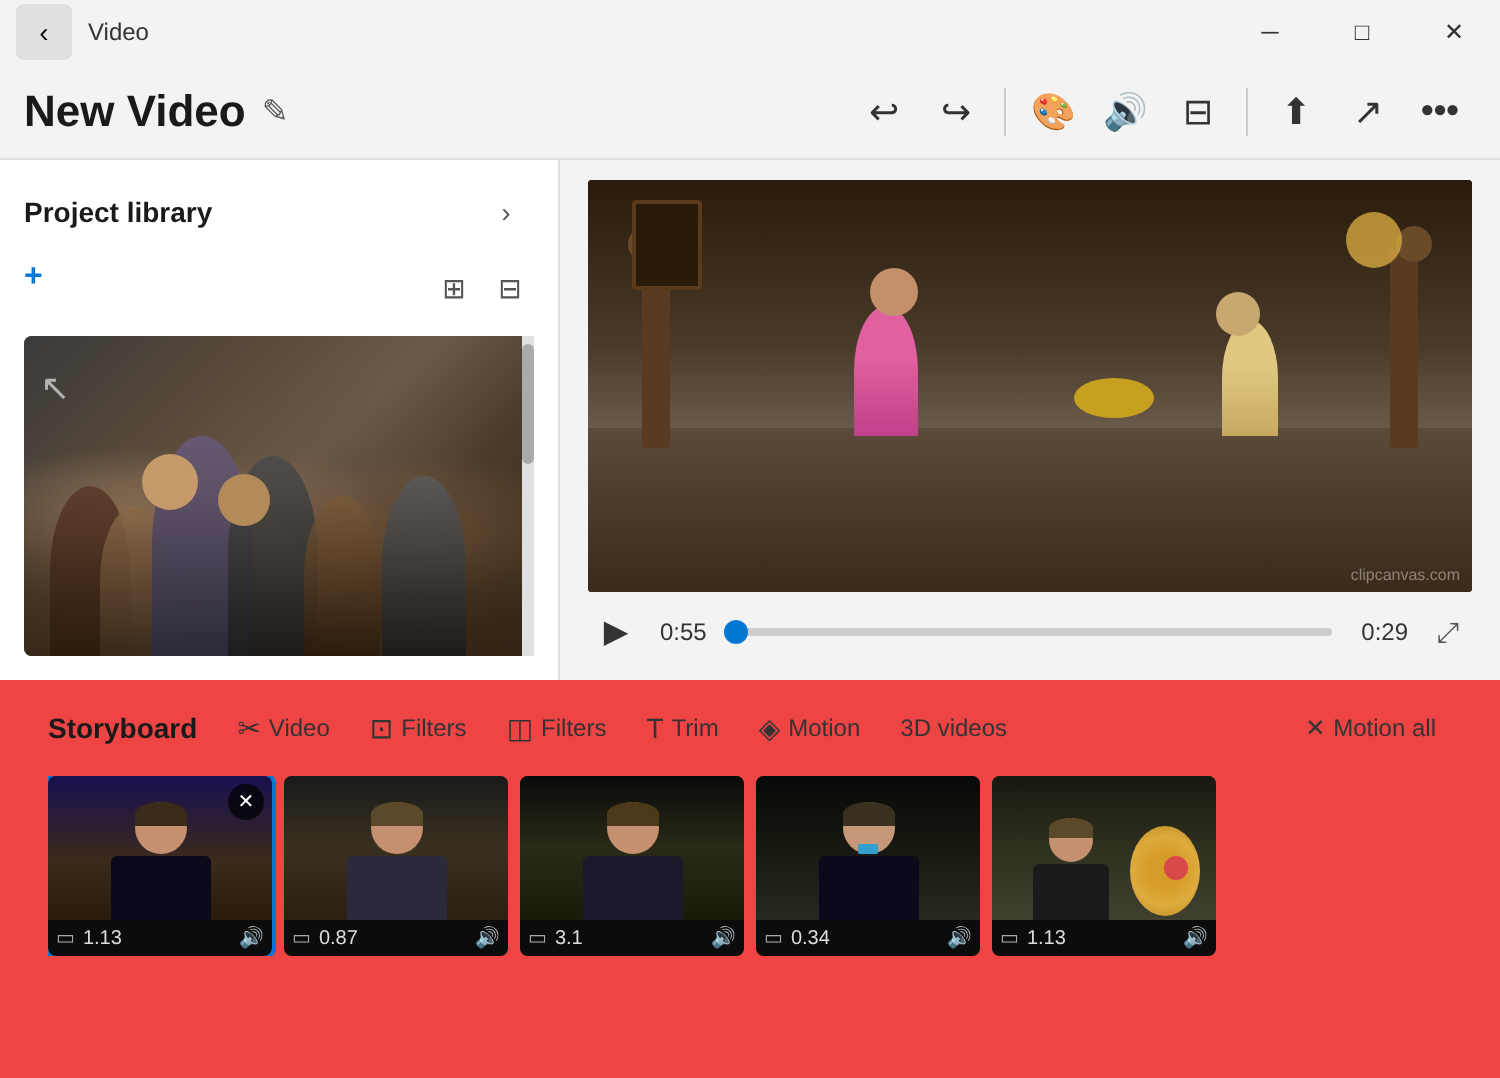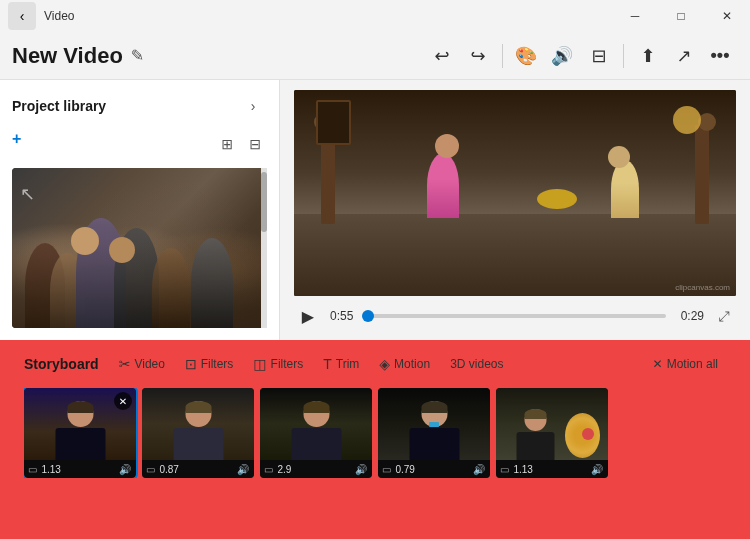--- a/index.html
+++ b/index.html
@@ -656,39 +656,39 @@
         <div class="clip-scene clip3-scene">
           <div style="position:absolute;bottom:0;left:50%;transform:translateX(-50%);width:55px;">
             <div class="man-head" style="position:relative;margin:0 auto 1px;">
               <div class="man-hair" style="background:#4a3a1a;"></div>
             </div>
             <div class="man-suit" style="width:50px; background:#1a1a2a;"></div>
           </div>
         </div>
         <div class="clip-bottom">
           <span class="clip-icon">▭</span>
-          <span class="clip-duration">2.9</span>
+          <span class="clip-duration">3.1</span>
           <span class="clip-sound-icon">🔊</span>
         </div>
       </div>
 
       <div class="clip">
         <div class="clip-scene clip4-scene">
           <div style="position:absolute;bottom:0;left:50%;transform:translateX(-50%);width:55px;">
             <div class="man-head" style="position:relative;margin:0 auto 1px;background:#c49878;">
               <div class="man-hair" style="background:#3a3020;"></div>
             </div>
             <div class="man-suit" style="width:50px; background:#0a0a1a;"></div>
           </div>
 
           <div style="position:absolute;bottom:33px;left:50%;transform:translateX(-50%);width:10px;height:5px;background:#30a0d0;border-radius:1px;"></div>
         </div>
         <div class="clip-bottom">
           <span class="clip-icon">▭</span>
-          <span class="clip-duration">0.79</span>
+          <span class="clip-duration">0.34</span>
           <span class="clip-sound-icon">🔊</span>
         </div>
       </div>
 
       <div class="clip">
         <div class="clip-scene clip5-scene">
           <div style="position:absolute;bottom:0;left:35%;transform:translateX(-50%);width:45px;">
             <div class="man-head" style="position:relative;margin:0 auto 1px;width:22px;height:22px;">
               <div class="man-hair" style="background:#5a4a2a;height:10px;"></div>
             </div>

